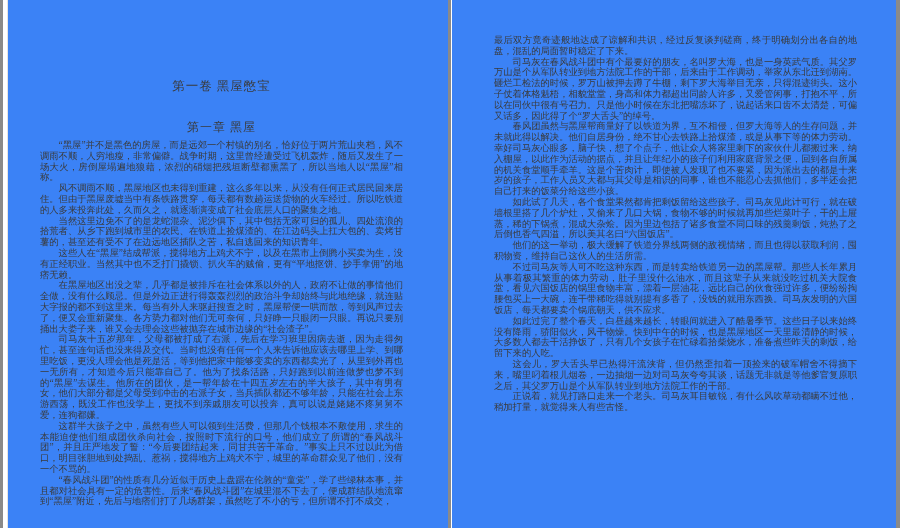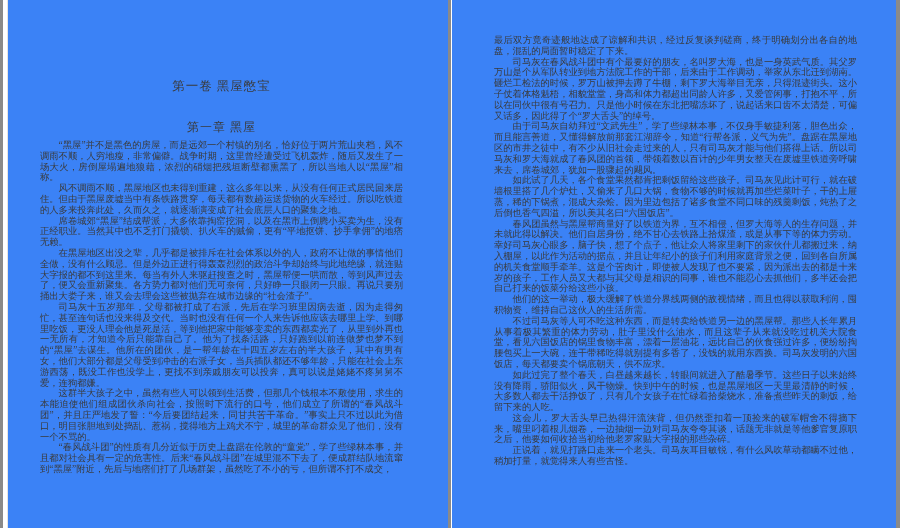--- a/index.html
+++ b/index.html
@@ -61,39 +61,39 @@
 <div class="reader">
   <div class="edge-bar left"></div>
   <div class="edge-line"></div>
 
   <div class="page page-left">
     <h1 class="volume-title">第一卷 黑屋憋宝</h1>
     <h2 class="chapter-title">第一章 黑屋</h2>
     <div class="body">
         <p>“黑屋”并不是黑色的房屋，而是远郊一个村镇的别名，恰好位于两片荒山夹档，风不调雨不顺，人穷地瘦，非常偏僻。战争时期，这里曾经遭受过飞机轰炸，随后又发生了一场大火，房倒屋塌遍地狼藉，浓烈的硝烟把残垣断壁都熏黑了，所以当地人以“黑屋”相称。</p>
         <p>风不调雨不顺，黑屋地区也未得到重建，这么多年以来，从没有任何正式居民回来居住。但由于黑屋废墟当中有条铁路贯穿，每天都有数趟运送货物的火车经过。所以吃铁道的人多来投奔此处，久而久之，就逐渐演变成了社会底层人口的聚集之地。</p>
-        <p>席卷城郊“黑屋”结成帮派，大多依靠掏窑挖洞，以及在黑市上倒腾小买卖为生，没有正经职业。当然其中也不乏打门撬锁、扒火车的贼偷，更有“平地抠饼、抄手拿佣”的地痞无赖。</p>
+        <p>当然这里边免不了的是龙蛇混杂、泥沙俱下，其中包括无家可归的孤儿、四处流浪的拾荒者、从乡下跑到城市里的农民、在铁道上捡煤渣的、在江边码头上扛大包的、卖烤甘薯的，甚至还有受不了在边远地区插队之苦，私自逃回来的知识青年。</p>
+        <p>这些人在“黑屋”结成帮派，搅得地方上鸡犬不宁，以及在黑市上倒腾小买卖为生，没有正经职业。当然其中也不乏打门撬锁、扒火车的贼偷，更有“平地抠饼、抄手拿佣”的地痞无赖。</p>
         <p>在黑屋地区出没之辈，几乎都是被排斥在社会体系以外的人，政府不让做的事情他们全做，没有什么顾忌。但是外边正进行得轰轰烈烈的政治斗争却始终与此地绝缘，就连贴大字报的都不到这里来。每当有外人来驱赶搜查之时，黑屋帮便一哄而散，等到风声过去了，便又会重新聚集。各方势力都对他们无可奈何，只好睁一只眼闭一只眼。再说只要别捅出大娄子来，谁又会去理会这些被抛弃在城市边缘的“社会渣子”。</p>
         <p>司马灰十五岁那年，父母都被打成了右派，先后在学习班里因病去逝，因为走得匆忙，甚至连句话也没来得及交代。当时也没有任何一个人来告诉他应该去哪里上学、到哪里吃饭，更没人理会他是死是活，等到他把家中能够变卖的东西都卖光了，从里到外再也一无所有，才知道今后只能靠自己了。他为了找条活路，只好跑到以前连做梦也梦不到的“黑屋”去谋生。他所在的团伙，是一帮年龄在十四五岁左右的半大孩子，其中有男有女，他们大部分都是父母受到冲击的右派子女，当兵插队都还不够年龄，只能在社会上东游西荡，既没工作也没学上，更找不到亲戚朋友可以投奔，真可以说是姥姥不疼舅舅不爱，连狗都嫌。</p>
         <p>这群半大孩子之中，虽然有些人可以领到生活费，但那几个钱根本不敷使用，求生的本能迫使他们组成团伙杀向社会，按照时下流行的口号，他们成立了所谓的“春风战斗团”，并且庄严地发了誓：“今后要团结起来，同甘共苦干革命。”事实上只不过以此为借口，明目张胆地到处捣乱、惹祸，搅得地方上鸡犬不宁，城里的革命群众见了他们，没有一个不骂的。</p>
         <p>“春风战斗团”的性质有几分近似于历史上盘踞在伦敦的“童党”，学了些绿林本事，并且都对社会具有一定的危害性。后来“春风战斗团”在城里混不下去了，便成群结队地流窜到“黑屋”附近，先后与地痞们打了几场群架，虽然吃了不小的亏，但所谓不打不成交，</p>
       </div>
   </div>
 
   <div class="divider"></div>
 
   <div class="page page-right">
     <div class="body">
         <p>最后双方竟奇迹般地达成了谅解和共识，经过反复谈判磋商，终于明确划分出各自的地盘，混乱的局面暂时稳定了下来。</p>
         <p>司马灰在春风战斗团中有个最要好的朋友，名叫罗大海，也是一身英武气质。其父罗万山是个从军队转业到地方法院工作的干部，后来由于工作调动，举家从东北迁到湖南。砸烂工检法的时候，罗万山被押去蹲了牛棚，剩下罗大海举目无亲，只得混迹街头。这小子仗着体格魁梧，相貌堂堂，身高和体力都超出同龄人许多，又爱管闲事，打抱不平，所以在同伙中很有号召力。只是他小时候在东北把嘴冻坏了，说起话来口齿不太清楚，可偏又话多，因此得了个“罗大舌头”的绰号。</p>
-        <p>由于司马灰自幼拜过“文武先生”，学了些绿林本事，不仅身手敏捷利落，胆色出众，而且能言善道，又懂得解放前那套江湖辞令，知道“行帮各派，义气为先”。盘踞在黑屋地区的市井之徒中，有不少从旧社会走过来的人，只有司马灰才能与他们搭得上话。所以司马灰和罗大海就成了春风团的首领，带领着数以百计的少年男女整天在废墟里铁道旁呼啸来去，席卷城郊，犹如一股骤起的飓风。</p>
+        <p>春风团虽然与黑屋帮商量好了以铁道为界，互不相侵，但罗大海等人的生存问题，并未就此得以解决。他们自居身份，绝不甘心去铁路上拾煤渣，或是从事下等的体力劳动。幸好司马灰心眼多，脑子快，想了个点子，他让众人将家里剩下的家伙什儿都搬过来，纳入棚屋，以此作为活动的据点，并且让年纪小的孩子们利用家庭背景之便，回到各自所属的机关食堂顺手牵羊。这是个苦肉计，即使被人发现了也不要紧，因为派出去的都是十来岁的孩子，工作人员又大都与其父母是相识的同事，谁也不能忍心去抓他们，多半还会把自己打来的饭菜分给这些小孩。</p>
         <p>如此试了几天，各个食堂果然都肯把剩饭留给这些孩子。司马灰见此计可行，就在破墙根里搭了几个炉灶，又偷来了几口大锅，食物不够的时候就再加些烂菜叶子，干的上屉蒸，稀的下锅煮，混成大杂烩。因为里边包括了诸多食堂不同口味的残羹剩饭，炖热了之后倒也香气四溢，所以美其名曰“六国饭店”。</p>
-        <p>春风团虽然与黑屋帮商量好了以铁道为界，互不相侵，但罗大海等人的生存问题，并未就此得以解决。他们自居身份，绝不甘心去铁路上拾煤渣，或是从事下等的体力劳动。幸好司马灰心眼多，脑子快，想了个点子，他让众人将家里剩下的家伙什儿都搬过来，纳入棚屋，以此作为活动的据点，并且让年纪小的孩子们利用家庭背景之便，回到各自所属的机关食堂顺手牵羊。这是个苦肉计，即使被人发现了也不要紧，因为派出去的都是十来岁的孩子，工作人员又大都与其父母是相识的同事，谁也不能忍心去抓他们，多半还会把自己打来的饭菜分给这些小孩。</p>
         <p>他们的这一举动，极大缓解了铁道分界线两侧的敌视情绪，而且也得以获取利润，囤积物资，维持自己这伙人的生活所需。</p>
         <p>不过司马灰等人可不吃这种东西，而是转卖给铁道另一边的黑屋帮。那些人长年累月从事着极其繁重的体力劳动，肚子里没什么油水，而且这辈子从来就没吃过机关大院食堂，看见六国饭店的锅里食物丰富，漂着一层油花，远比自己的伙食强过许多，便纷纷掏腰包买上一大碗，连干带稀吃得就别提有多香了，没钱的就用东西换。司马灰发明的六国饭店，每天都要卖个锅底朝天，供不应求。</p>
         <p>如此过完了整个春天，白昼越来越长，转眼间就进入了酷暑季节。这些日子以来始终没有降雨，骄阳似火，风干物燥。快到中午的时候，也是黑屋地区一天里最清静的时候，大多数人都去干活挣饭了，只有几个女孩子在忙碌着拾柴烧水，准备煮些昨天的剩饭，给留下来的人吃。</p>
-        <p>这会儿，罗大舌头早已热得汗流浃背，但仍然歪扣着一顶捡来的破军帽舍不得摘下来，嘴里叼着根儿烟卷，一边抽烟一边对司马灰夸夸其谈，话题无非就是等他爹官复原职之后，他要如何收拾当初给他老罗家贴大字报的那些杂碎。</p>
+        <p>这会儿，罗大舌头早已热得汗流浃背，但仍然歪扣着一顶捡来的破军帽舍不得摘下来，嘴里叼着根儿烟卷，一边抽烟一边对司马灰夸夸其谈，话题无非就是等他爹官复原职之后，其父罗万山是个从军队转业到地方法院工作的干部。</p>
         <p>正说着，就见打路口走来一个老头。司马灰耳目敏锐，有什么风吹草动都瞒不过他，稍加打量，就觉得来人有些古怪。</p>
       </div>
   </div>
 
   <div class="edge-bar right"></div>
 </div>
 
 </body></html>

